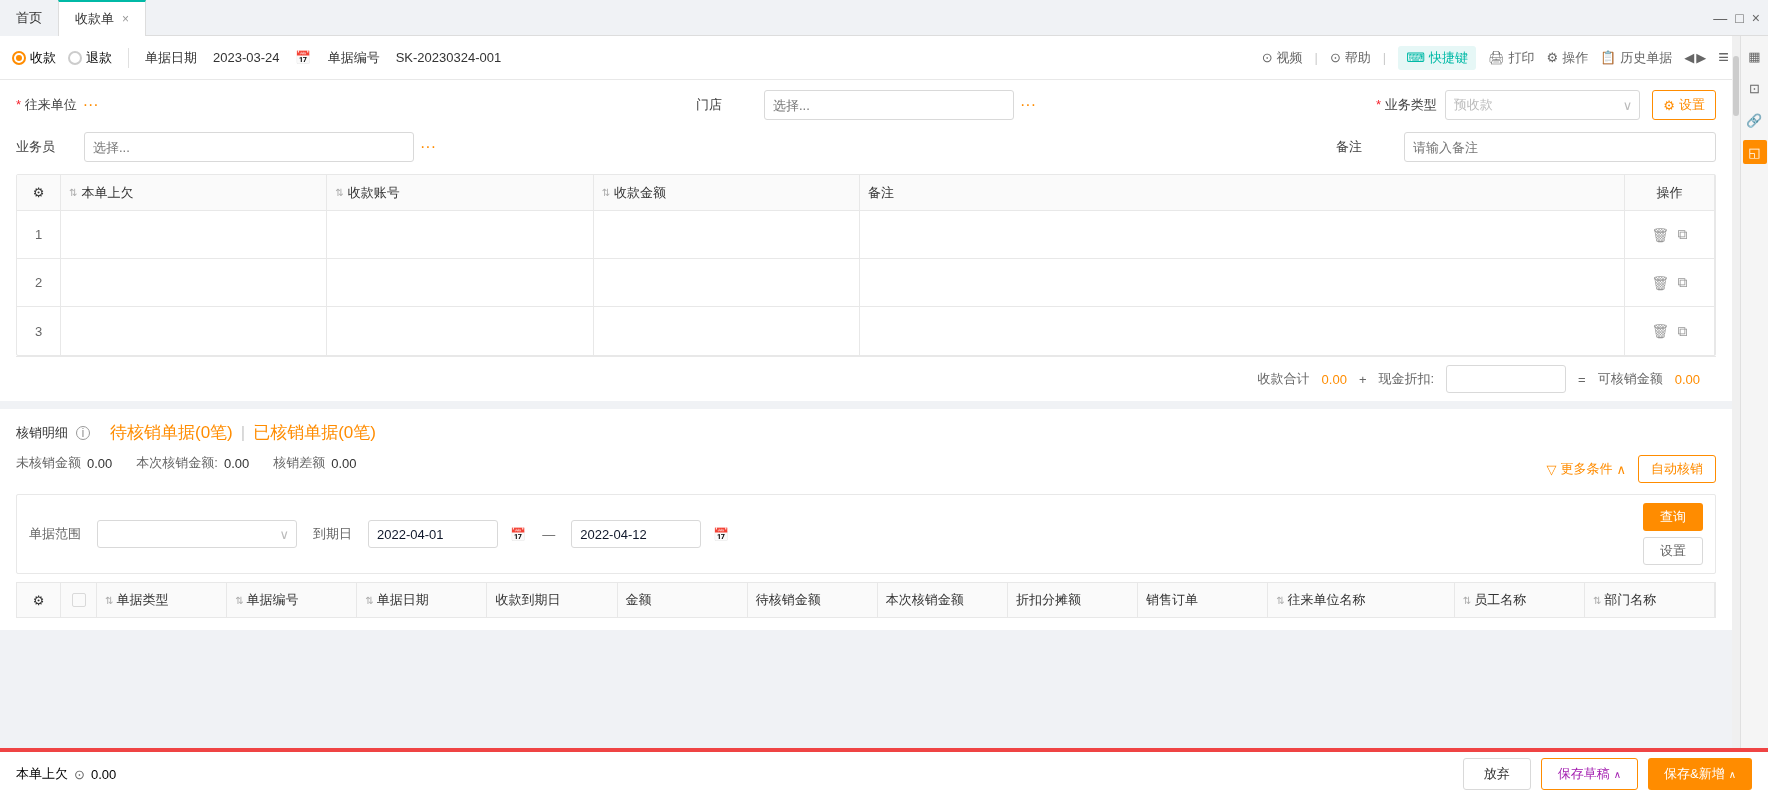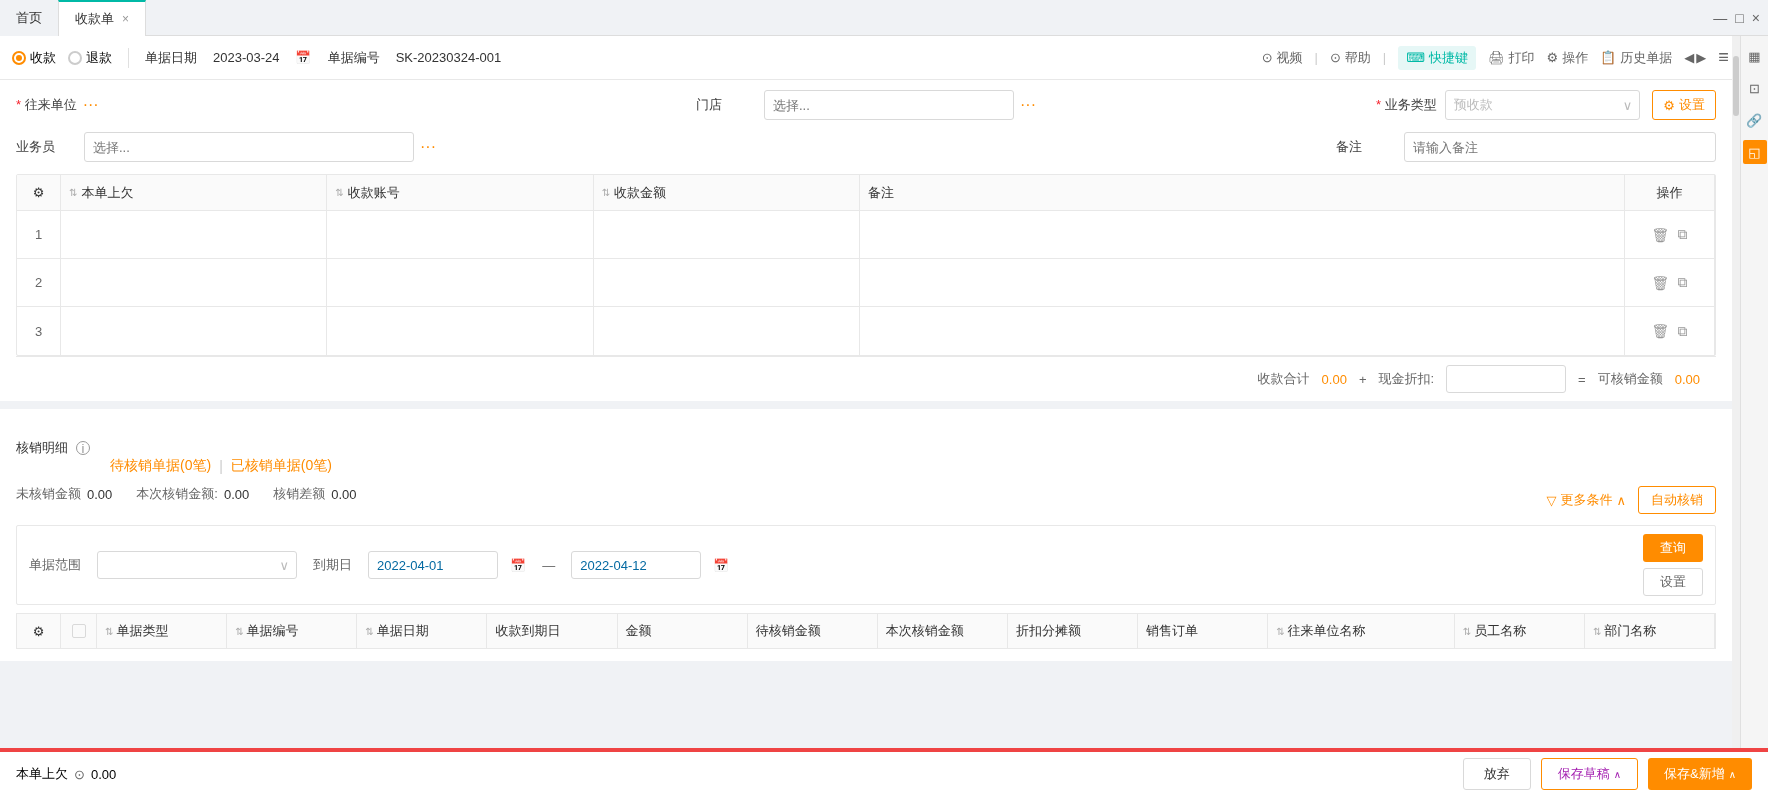--- a/index.html
+++ b/index.html
@@ -96,38 +96,38 @@
     .summary-value { color: #ff8c00; font-weight: 500; }
     .summary-input {
       border: 1px solid #d9d9d9; border-radius: 3px; padding: 4px 8px;
       height: 28px; width: 120px; outline: none;
     }
 
     
     .reconcile-section { background: #fff; padding: 12px 16px; }
     .reconcile-title { display: flex; align-items: center; gap: 8px; margin-bottom: 10px; font-size: 14px; font-weight: 500; color: #333; }
     .reconcile-tabs { display: flex; gap: 8px; align-items: center; margin-left: 12px; }
-    .reconcile-tab { color: #ff8c00; cursor: pointer; font-size: 14px; margin-top: 36px; }
+    .reconcile-tab { color: #ff8c00; cursor: pointer; font-size: 17px; }
     .reconcile-tab.separator { color: #ccc; }
     .info-icon { width: 14px; height: 14px; border-radius: 50%; border: 1px solid #999; display: flex; align-items: center; justify-content: center; font-size: 9px; color: #999; cursor: pointer; }
 
     .reconcile-stats { display: flex; align-items: flex-end; gap: 24px; margin-bottom: 12px; }
     .stat-item { display: flex; align-items: center; gap: 6px; }
     .stat-label { color: #666; }
     .stat-value { color: #333; }
     .filter-btn { display: flex; align-items: center; gap: 4px; color: #ff8c00; cursor: pointer; font-size: 13px; }
     .auto-btn {
       background: #fff; border: 1px solid #ff8c00; color: #ff8c00;
       padding: 4px 12px; border-radius: 3px; cursor: pointer; font-size: 13px; height: 28px;
     }
     .filter-field { display: flex; align-items: center; gap: 8px; }
     .filter-label { color: #666; white-space: nowrap; }
     .filter-input {
       border: 1px solid #d9d9d9; border-radius: 3px; padding: 4px 8px;
-      height: 28px; outline: none; color: #0369a1; width: 130px;
+      height: 28px; outline: none; color: #0f172a; width: 130px;
     }
     .filter-select {
       border: 1px solid #d9d9d9; border-radius: 3px; padding: 4px 28px 4px 8px;
       height: 28px; appearance: none; background: #fff; outline: none; color: #333; width: 100%;
     }
     .date-dash { color: #666; }
     .cal-icon { color: #666; cursor: pointer; margin-left: 4px; }
     .filter-actions { margin-left: auto; display: flex; gap: 8px; }
     .query-btn {
       background: #ff8c00; color: #fff; border: none;

